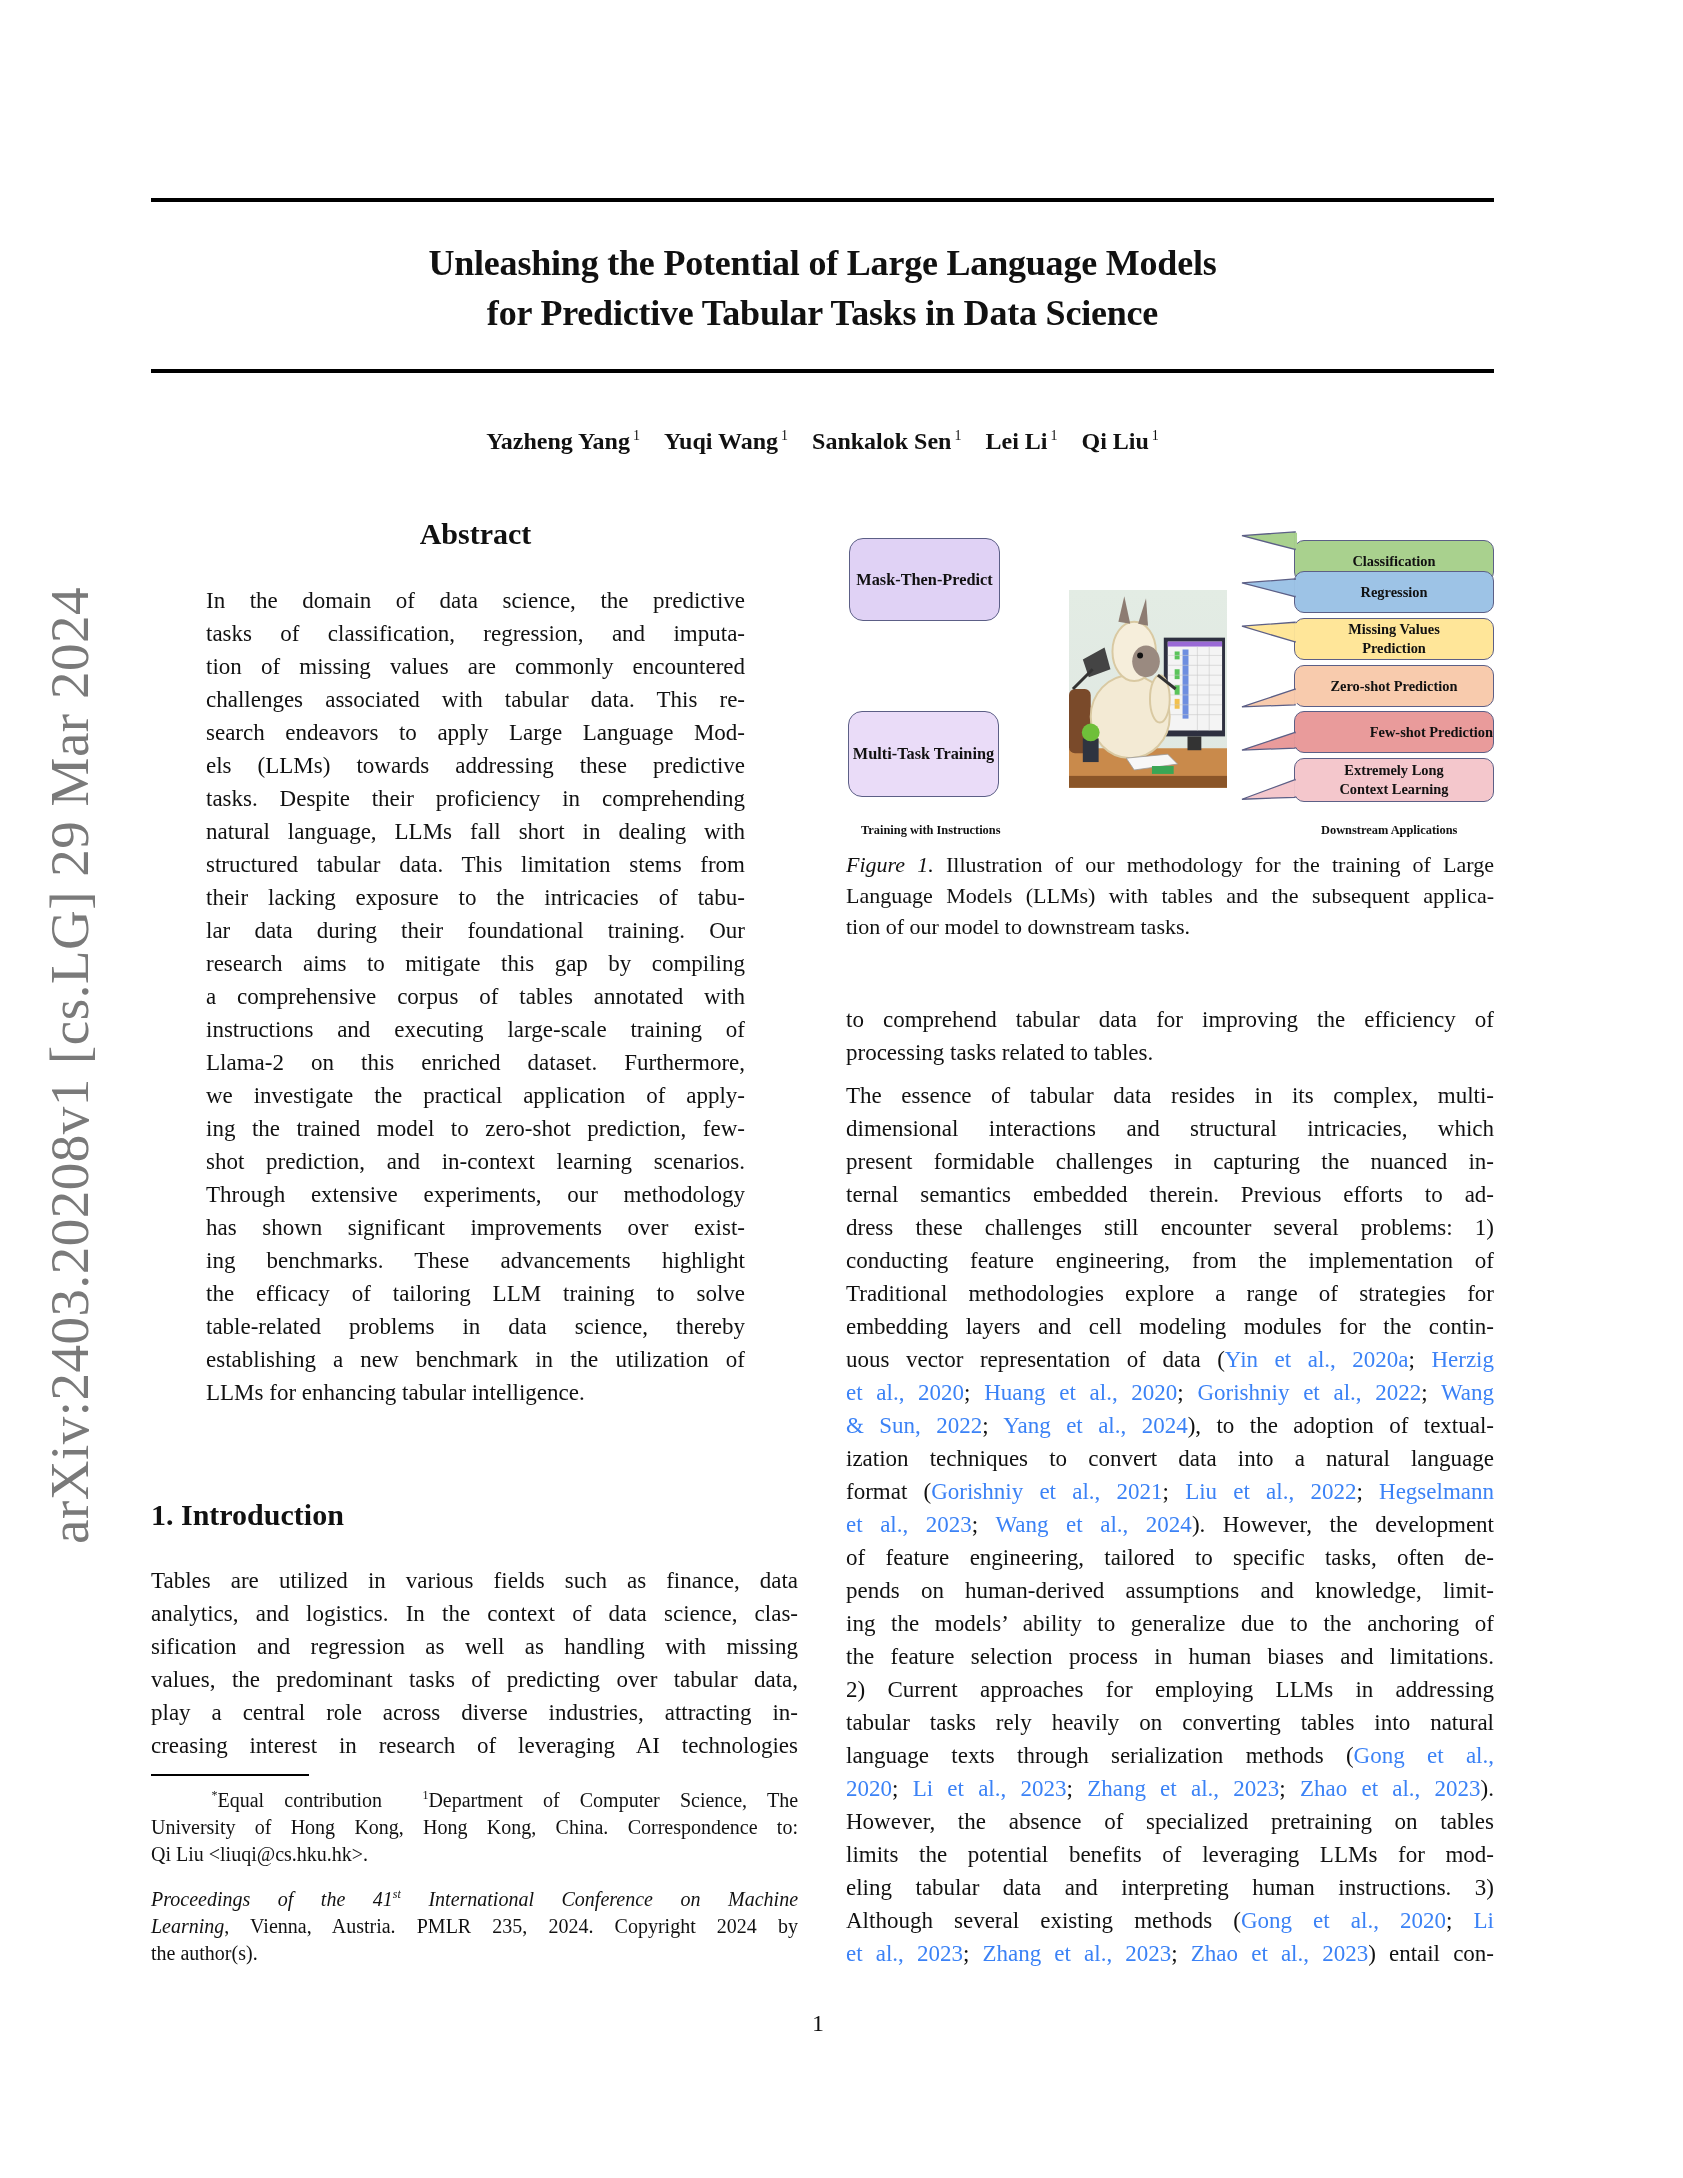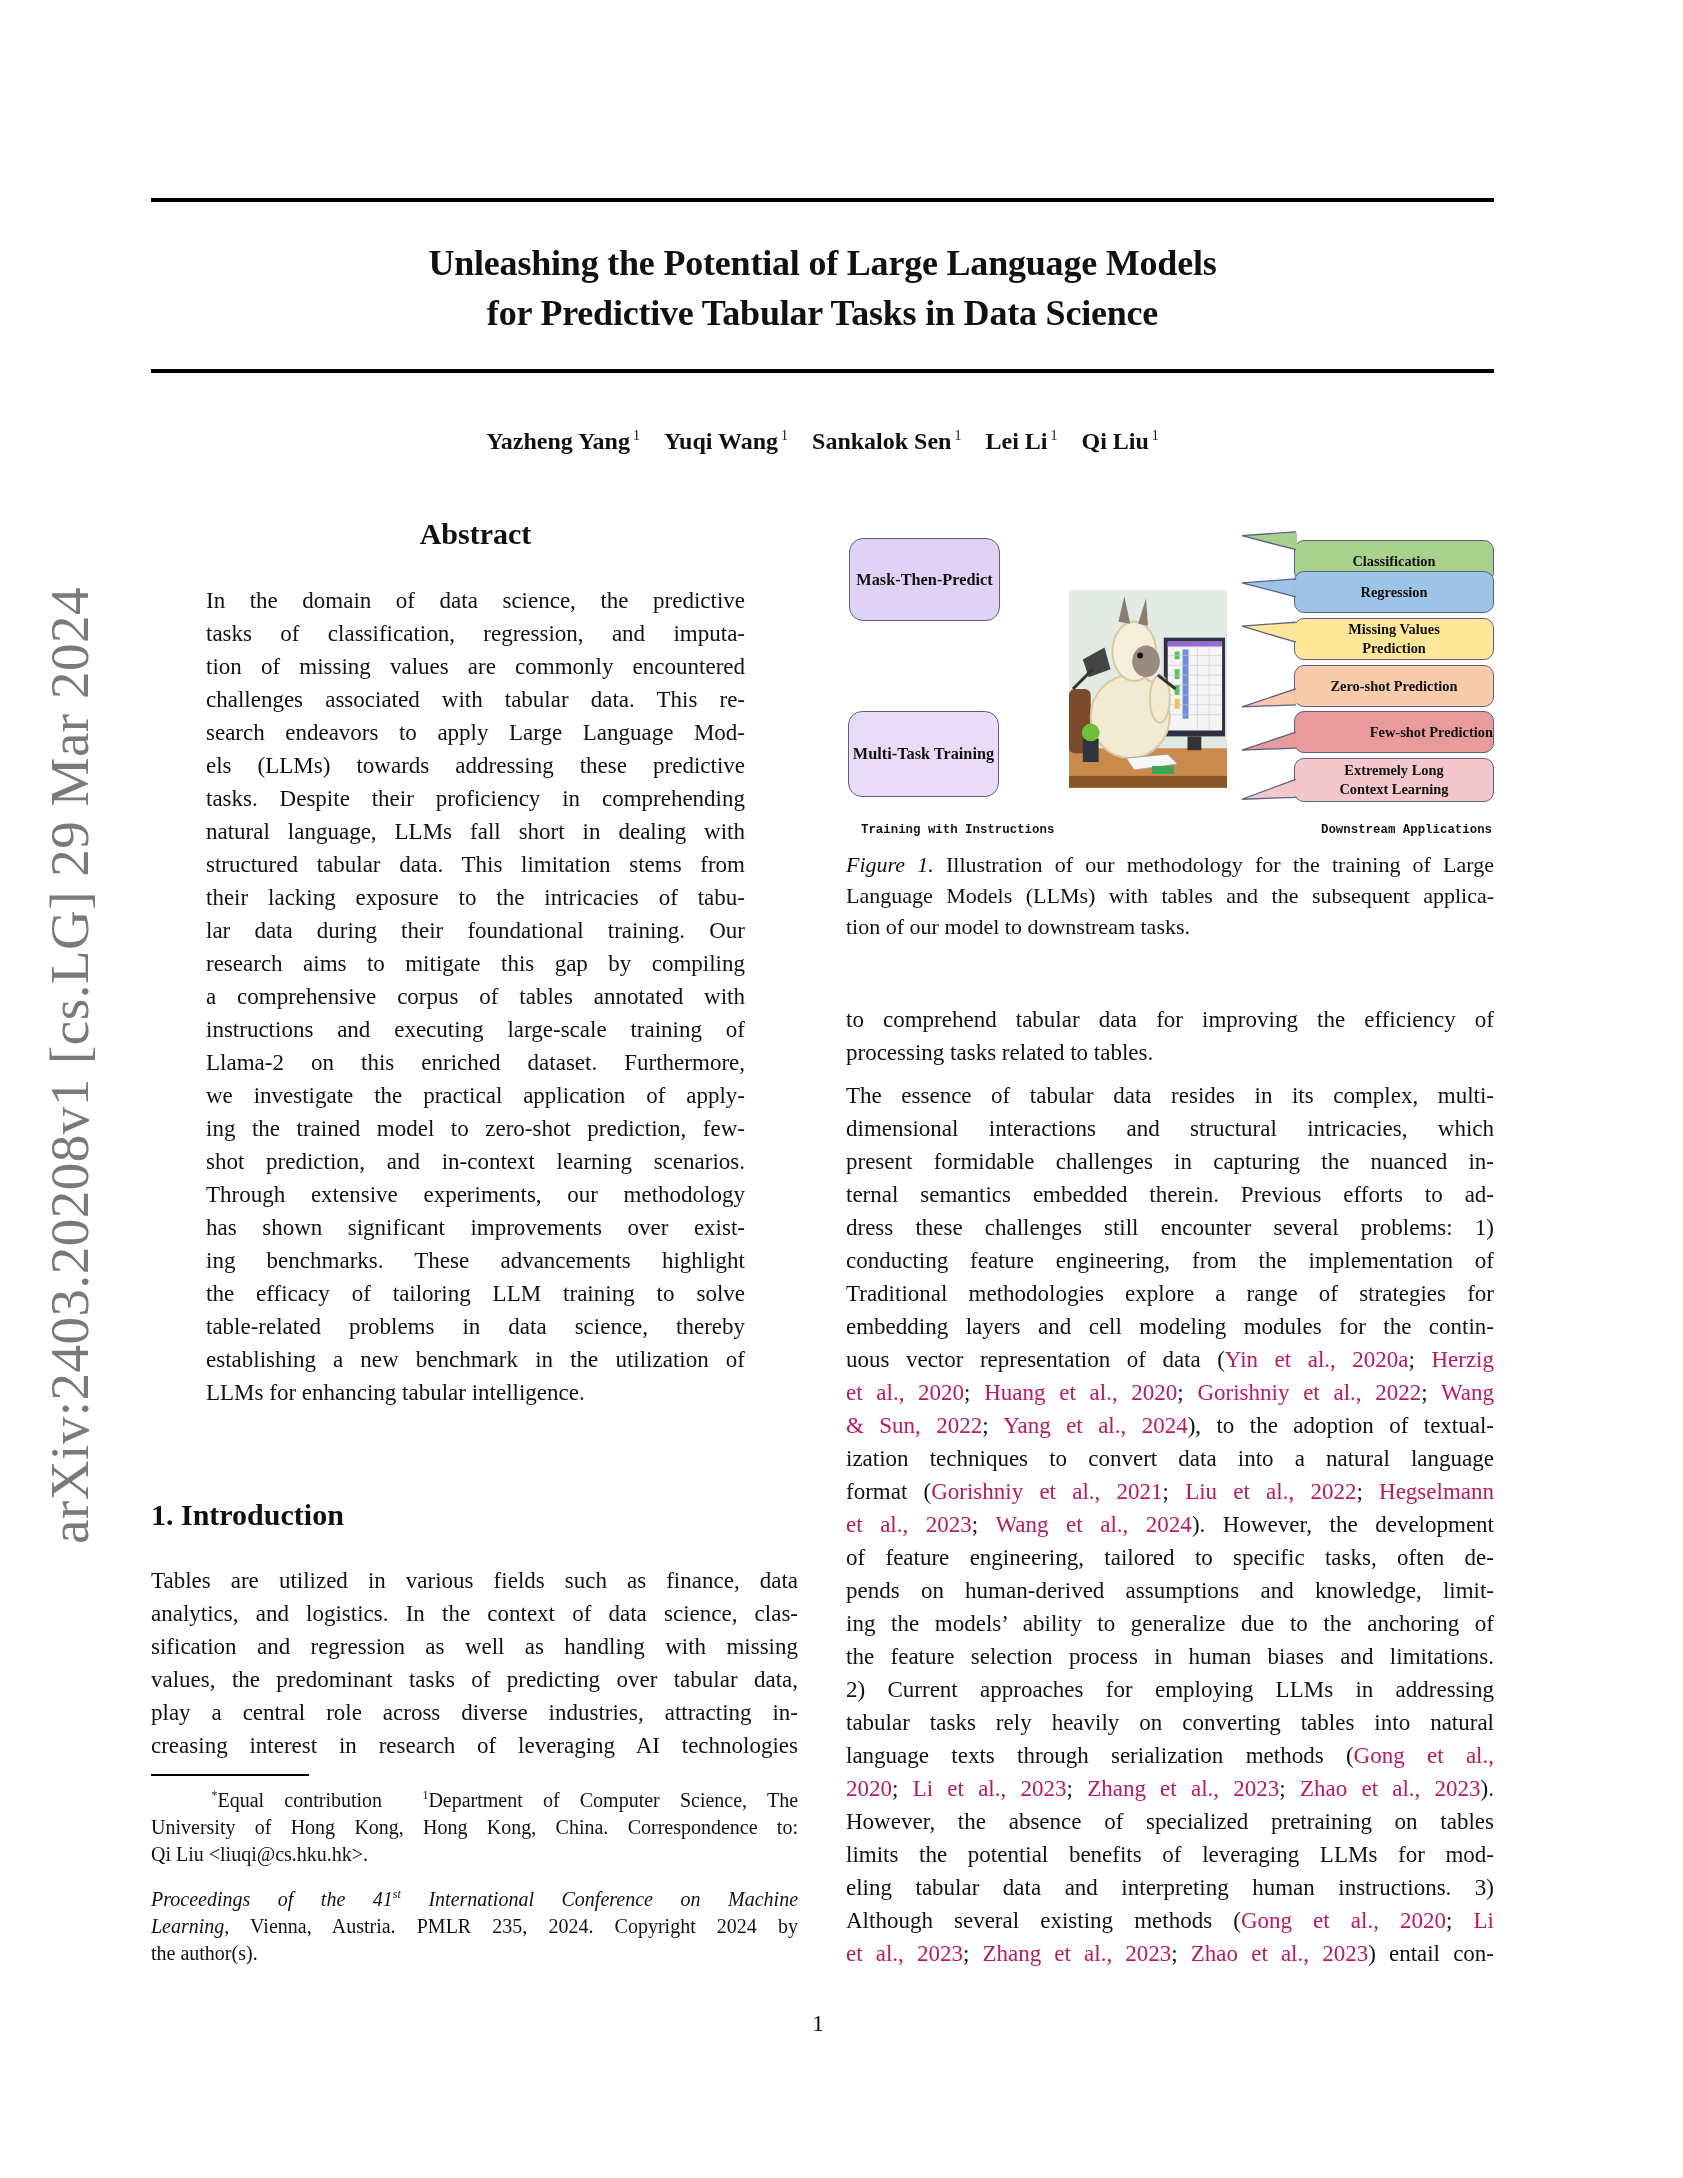--- a/index.html
+++ b/index.html
@@ -28,32 +28,32 @@
   .right-col { left: 846px; width: 648px; }
   .fn-rule { position: absolute; left: 151px; top: 1774px; width: 158px; height: 1.5px; background: #000; }
   .footnote { position: absolute; left: 151px; width: 647px; top: 1782px; font-size: 20px; line-height: 27px; }
   .footnote .ln { display: block; white-space: nowrap; text-align: justify; text-align-last: justify; }
   .footnote .ln.last { text-align-last: left; }
   .footnote sup { font-size: 12px; }
   .proc { position: absolute; left: 151px; width: 647px; top: 1881px; font-size: 20px; line-height: 27px; }
   .proc .ln { display: block; white-space: nowrap; text-align: justify; text-align-last: justify; }
   .proc .ln.last { text-align-last: left; }
   .proc sup { font-size: 12px; }
-  .cite { color: #be185d; }
+  .cite { color: #3b82f6; }
   .pagenum { position: absolute; left: 812px; top: 2010px; font-size: 24px; }
 
   
   .figure { position: absolute; left: 846px; top: 523px; width: 648px; height: 319px; }
   .bubble { position: absolute; border: 1.5px solid #5c5f86; border-radius: 14px;
             font-family: "Liberation Serif", serif; font-weight: bold; text-align: center;
             display: flex; align-items: center; justify-content: center; color: #111; }
   .bubble .tail { position: absolute; width: 0; height: 0; }
   .lb { background: #e0d2f5; font-size: 16.3px; }
   .rb { font-size: 14.4px; line-height: 19px; border-radius: 10px; }
-  .fig-label { position: absolute; font-weight: bold; font-size: 12.4px; font-family: Liberation Mono, monospace; }
+  .fig-label { position: absolute; font-weight: bold; font-size: 12.4px; font-family: Liberation Serif, serif; }
   .llama-panel { position: absolute; left: 223px; top: 67px; width: 158px; height: 198px;
                  background: linear-gradient(#e3ece4, #dfe7e2); overflow: hidden; }
   .caption { position: absolute; left: 846px; width: 648px; top: 849px; font-size: 22px; line-height: 31px; }
   .caption .ln { display: block; white-space: nowrap; text-align: justify; text-align-last: justify; }
   .caption .ln.last { text-align-last: left; }
   .caption em { font-style: italic; }
 </style>
 </head>
 <body>
 

